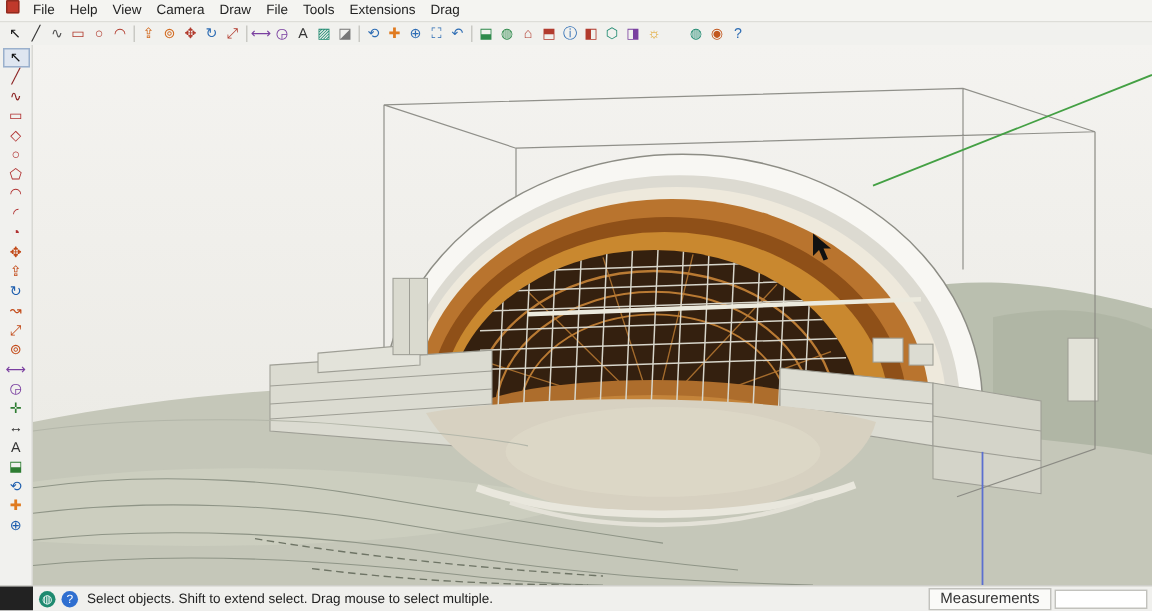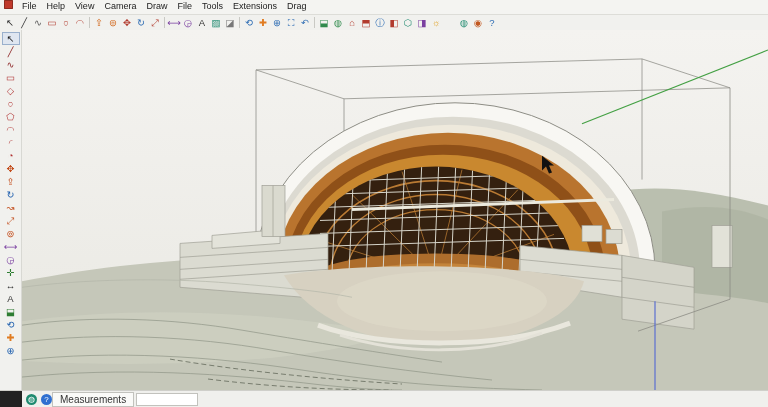--- a/index.html
+++ b/index.html
@@ -245,15 +245,16 @@
   <path d="M520,126 l0,15 l4,-4 l3,7 l3,-1 l-3,-7 l5,0 Z" fill="#111"></path>
 </svg>
 </div>
 
 <div class="status-bar">
   <div class="sb-dark"></div>
   <span id="sb-icons" style="display:flex;align-items:center;">
       <span class="sb-icon" style="background: rgb(31, 138, 112);">◍</span>
       <span class="sb-icon" style="background: rgb(47, 111, 208);">?</span>
     </span>
+  <span class="sb-hint">Select objects. Shift to extend select. Drag mouse to select multiple.</span>
   <span class="measure-label">Measurements</span>
   <span class="measure-value"></span>
 </div>
 
 </body></html>

